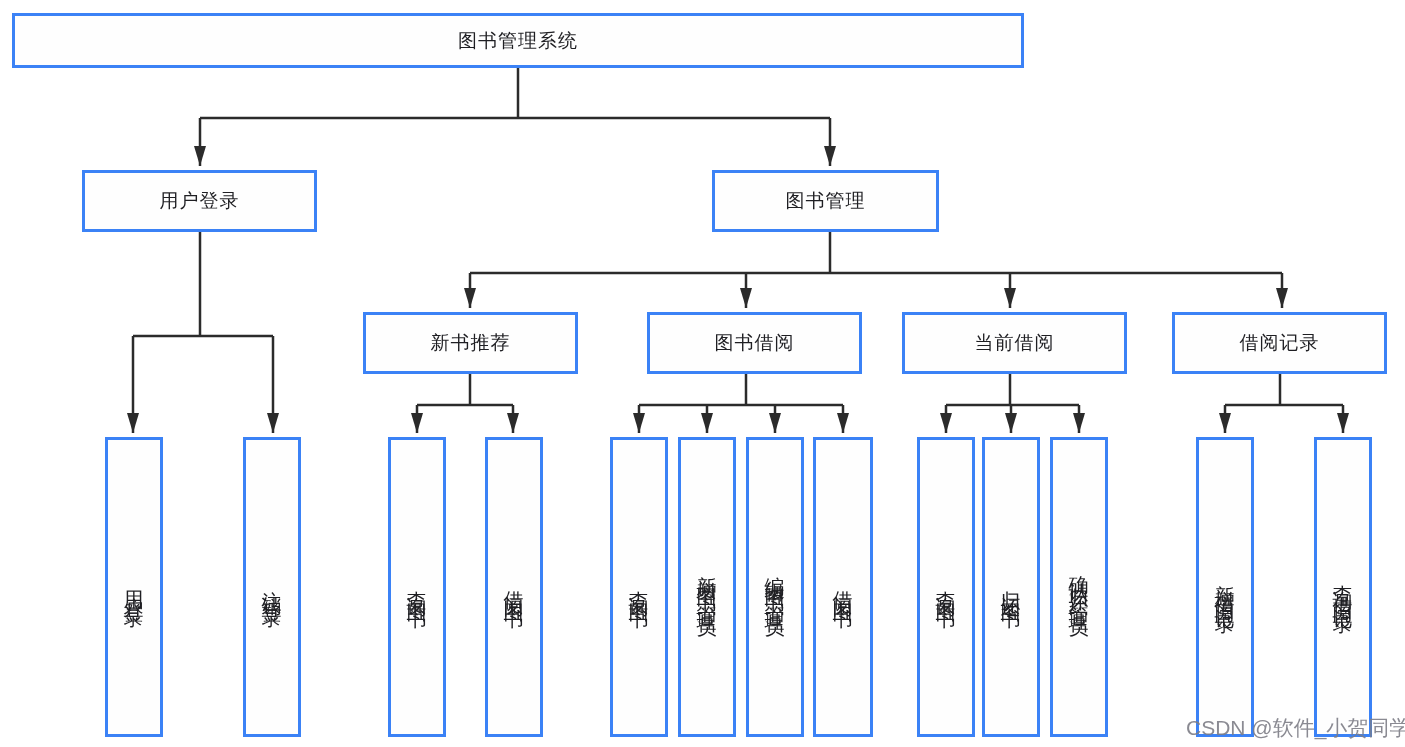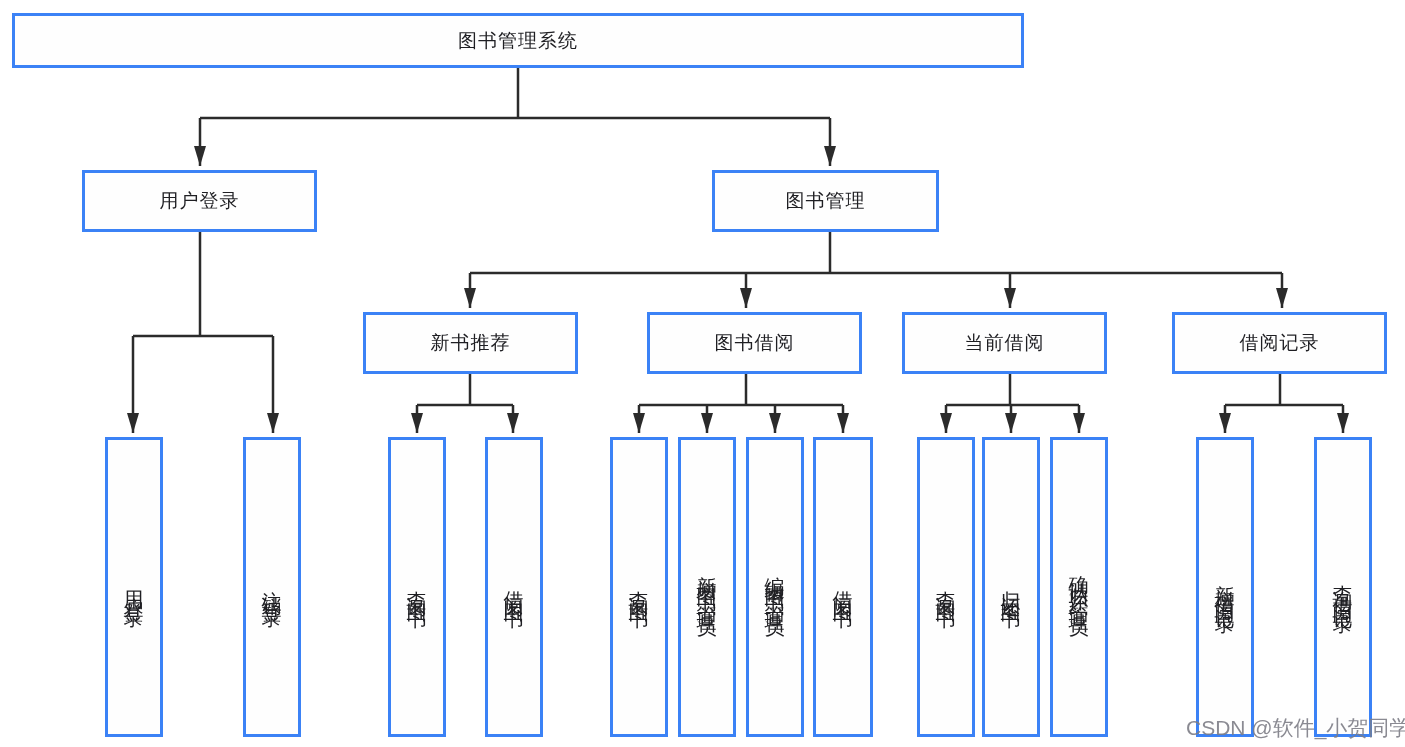--- a/index.html
+++ b/index.html
@@ -40,21 +40,21 @@
     letter-spacing: 6px;
     line-height: 1.1;
     white-space: nowrap;
   }
   
   .n-root   { left: 12px;  top: 13px;  width: 1012px; height: 55px; }
   .n-login  { left: 82px;  top: 170px; width: 235px;  height: 62px; }
   .n-mgmt   { left: 712px; top: 170px; width: 227px;  height: 62px; }
   .n-rec    { left: 363px; top: 312px; width: 215px;  height: 62px; }
   .n-borrow { left: 639px; top: 312px; width: 215px;  height: 62px; margin-left: 8px; }
-  .n-cur    { left: 902px; top: 312px; width: 205px;  height: 62px; }
+  .n-cur    { left: 902px; top: 312px; width: 225px;  height: 62px; }
   .n-hist   { left: 1172px;top: 312px; width: 215px;  height: 62px; text-align: right; }
   .leaf     { top: 437px; height: 300px; width: 58px; }
   .l-1  { left: 105px; }
   .l-2  { left: 243px; }
   .l-3  { left: 388px; }
   .l-4  { left: 485px; }
   .l-5  { left: 610px; }
   .l-6  { left: 678px; }
   .l-7  { left: 746px; }
   .l-8  { left: 813px; width: 60px; }

